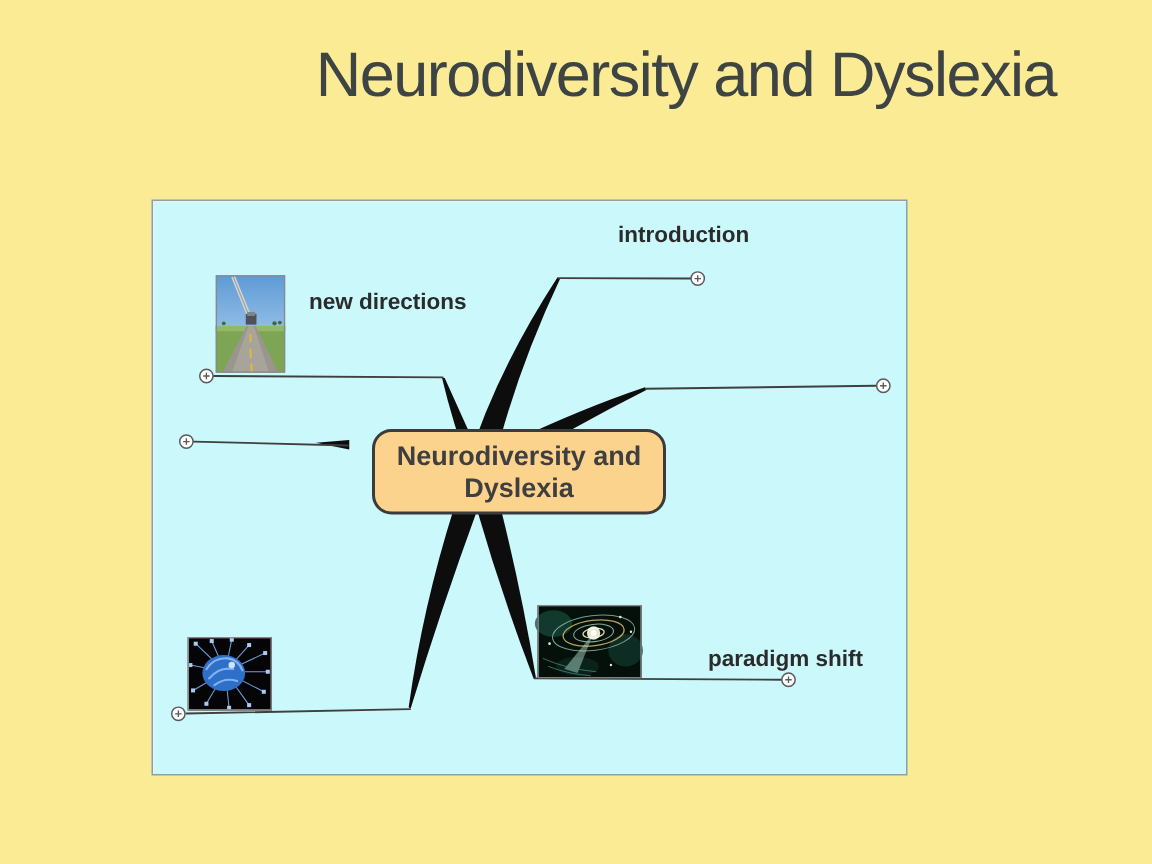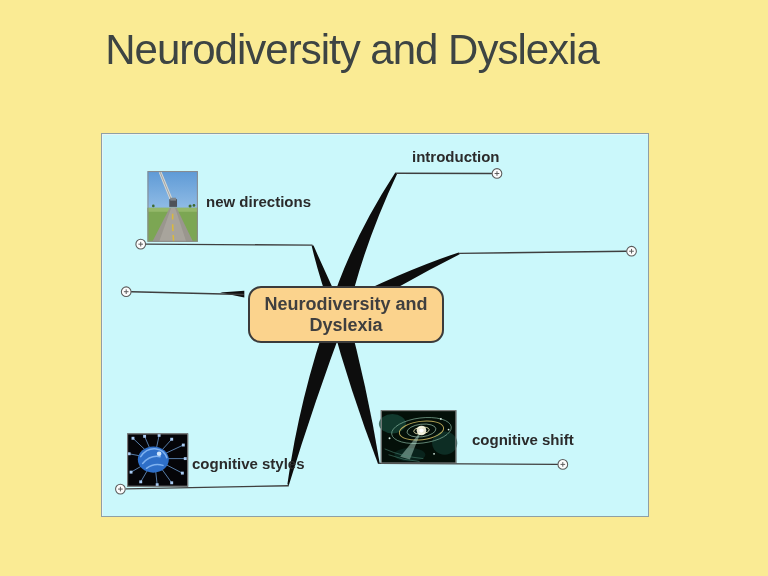--- a/index.html
+++ b/index.html
@@ -1,24 +1,24 @@
 <!DOCTYPE html>
 <html><head>
 <meta charset="utf-8">
 <style>
   html,body{margin:0;padding:0;}
   body{width:768px;height:576px;overflow:hidden;font-family:"Liberation Sans",sans-serif;}
   .slide{position:relative;width:768px;height:576px;background:#FAEB94;}
   .title{
     position:absolute;left:0;top:26px;width:704px;margin:0;
-    text-align:center;font-size:42px;font-weight:500;color:#3D4443;
+    text-align:right;font-size:42px;font-weight:500;color:#3D4443;
     letter-spacing:-1px;
   }
   .map-panel{
-    position:absolute;left:101px;top:133px;width:548px;height:384px;
+    position:absolute;left:101px;top:133px;width:504px;height:384px;
     background:#CBF8FB;border:1px solid #8FA0A4;box-sizing:border-box;
     box-shadow:inset 1px 1px 0 #e8f4f4;
   }
   .map-svg{position:absolute;left:0;top:0;width:100%;height:100%;}
   .topic-label{
     position:absolute;font-size:15px;font-weight:bold;color:#2B2B2B;
     white-space:nowrap;line-height:18px;letter-spacing:0px;
   }
   .center-node{
     position:absolute;left:146px;top:152px;width:196px;height:57px;
@@ -162,22 +162,21 @@
         <circle cx="9" cy="29" r="1" fill="#D8EEE4"></circle>
           <circle cx="62" cy="9" r="1" fill="#D8EEE4"></circle>
         <circle cx="70" cy="20" r="0.9" fill="#D8EEE4"></circle>
           <circle cx="55" cy="45" r="0.9" fill="#D8EEE4"></circle>
         <rect x="0.5" y="0.5" width="77" height="54" fill="none" stroke="#8A8A8A" stroke-width="1"></rect>
       </g>
     </svg>
 
     <div class="topic-label" style="left:310px;top:14px;">introduction</div>
     <div class="topic-label" style="left:104px;top:59px;">new directions</div>
-    <div class="topic-label" style="left:90px;top:321px;">cognitive styles</div>
-    <div class="topic-label" style="left:370px;top:297px;">cognitive shift</div>
+    <div class="topic-label" style="left:370px;top:297px;">paradigm shift</div>
 
     <div class="center-node">
       <span>Neurodiversity and</span>
       <span>Dyslexia</span>
     </div>
 
   </div>
 </div>
 
 </body></html>

